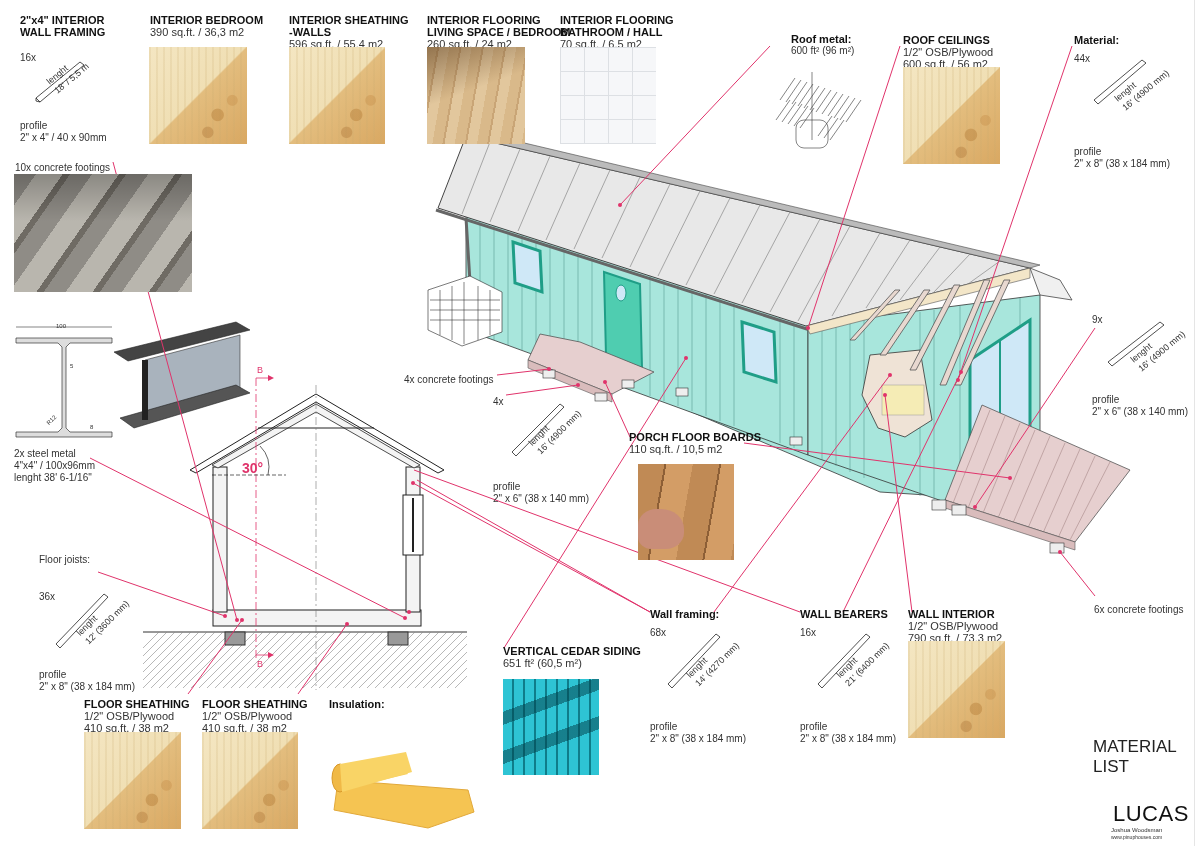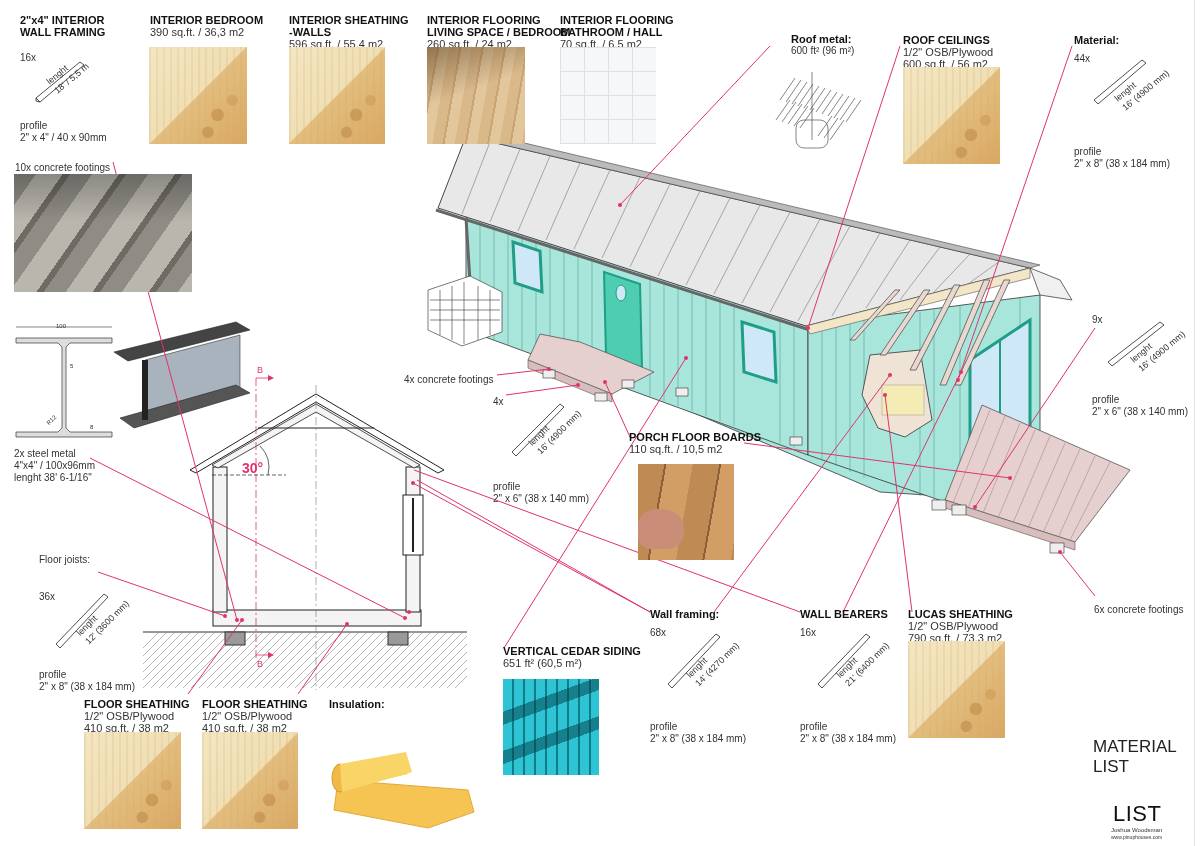--- a/index.html
+++ b/index.html
@@ -457,24 +457,24 @@
 <div class="abs small" style="left:834px;top:672px;transform:rotate(-45deg);transform-origin:left top;font-size:9px">
   <div>lenght</div>
   <div>21' (6400 mm)</div>
 </div>
 <div class="abs small" style="left:800px;top:721px">
   <div>profile</div>
   <div>2" x 8" (38 x 184 mm)</div>
 </div>
 
 <div class="abs" style="left:908px;top:608px">
-  <div class="title">LUCAS SHEATHING</div>
+  <div class="title">WALL INTERIOR</div>
   <div class="sub">1/2" OSB/Plywood</div>
   <div class="sub">790 sq.ft.  / 73,3 m2</div>
 </div>
 <div class="osb" style="left:908px;top:641px;width:97px;height:97px"></div>
 
 <div class="abs" style="left:1093px;top:737px;font-size:17px;color:#222">MATERIAL LIST</div>
-<div class="abs lucas" style="left:1113px;top:801px">LIST</div>
+<div class="abs lucas" style="left:1113px;top:801px">LUCAS</div>
 <div class="abs tiny" style="left:1111px;top:827px">Joshua Woodsman</div>
 <div class="abs tiny" style="left:1111px;top:834px;font-size:5px">www.pinuphouses.com</div>
 
 <div class="abs" style="left:1194px;top:0;width:1px;height:846px;background:#e5e5e5"></div>
 
 </body></html>

